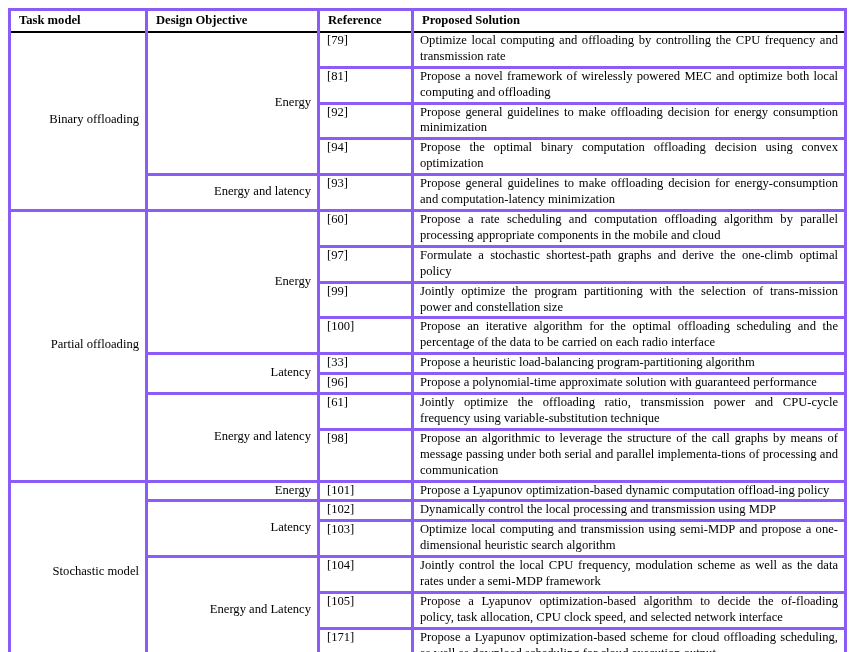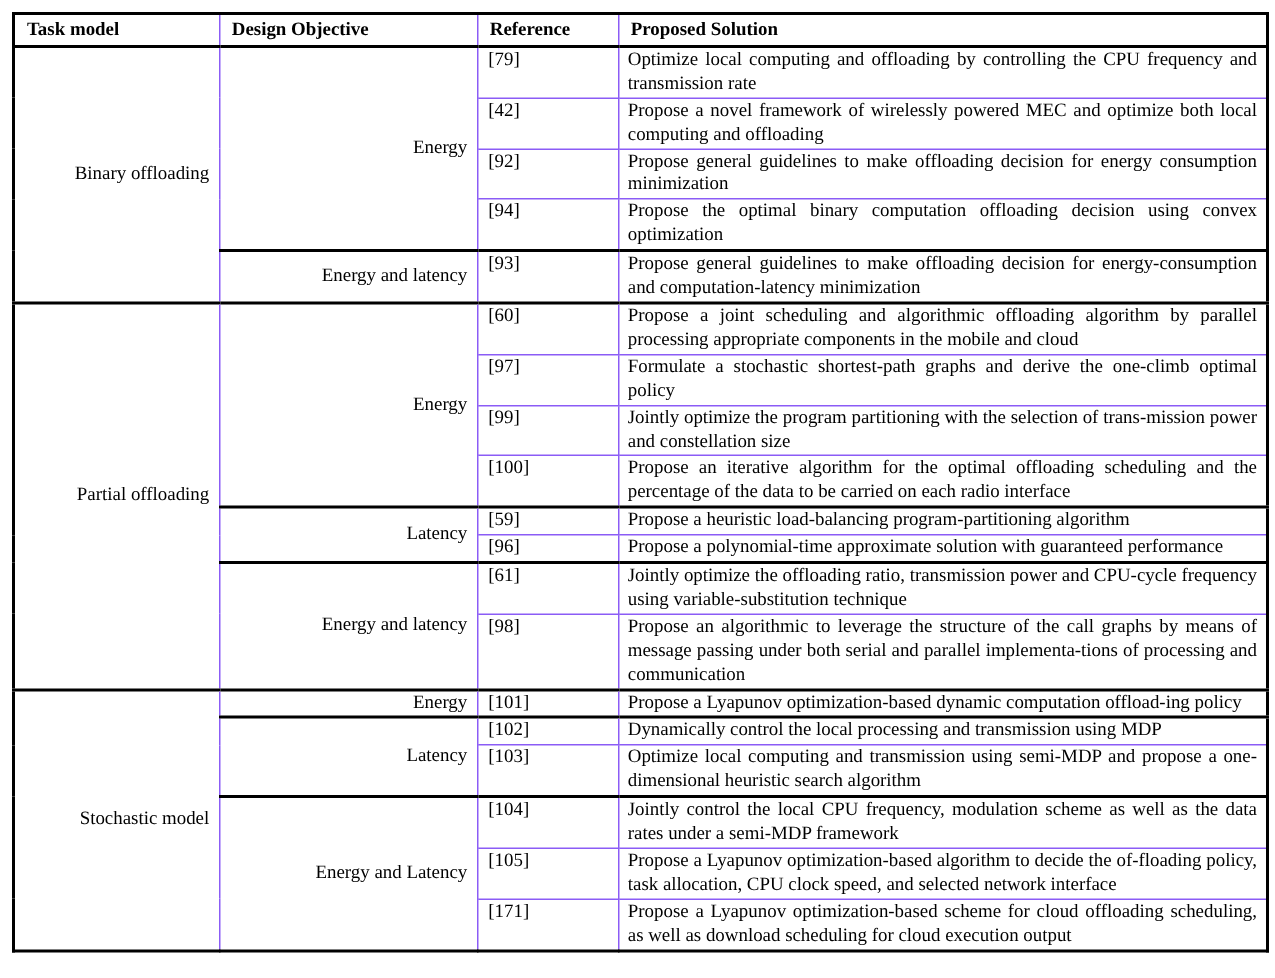--- a/index.html
+++ b/index.html
@@ -20,21 +20,21 @@
     width: 836px;
     border: 2px solid #000;
     font-size: 12.6px;
     line-height: 15.9px;
   }
   col.c-task      { width: 137px; }
   col.c-objective { width: 172px; }
   col.c-reference { width: 94px;  }
   col.c-solution  { width: 433px; }
   th, td {
-    border: 1px solid #8b5cf6;
+    border: 3px solid #8b5cf6;
     padding: 0px 6px 1px 6px;
     overflow: hidden;
   }
   thead th {
     text-align: left;
     font-weight: bold;
     border-bottom: 2px solid #000;
     padding: 2px 6px 2px 8px;
     white-space: nowrap;
   }
@@ -74,57 +74,57 @@
       </tr>
     </thead>
     <tbody>
         <tr class="group-start">
           <td class="task-cell" rowspan="5">Binary offloading</td>
           <td class="objective-cell" rowspan="4">Energy</td>
           <td class="ref-cell">[79]</td>
           <td class="solution-cell">Optimize local computing and offloading by controlling the CPU frequency and transmission rate</td>
         </tr>
         <tr>
-          <td class="ref-cell">[42]</td>
+          <td class="ref-cell">[81]</td>
           <td class="solution-cell">Propose a novel framework of wirelessly powered MEC and optimize both local computing and offloading</td>
         </tr>
         <tr>
           <td class="ref-cell">[92]</td>
           <td class="solution-cell">Propose general guidelines to make offloading decision for energy consumption minimization</td>
         </tr>
         <tr>
           <td class="ref-cell">[94]</td>
           <td class="solution-cell">Propose the optimal binary computation offloading decision using convex optimization</td>
         </tr>
         <tr class="obj-start">
           <td class="objective-cell">Energy and latency</td>
           <td class="ref-cell">[93]</td>
           <td class="solution-cell">Propose general guidelines to make offloading decision for energy-consumption and computation-latency minimization</td>
         </tr>
         <tr class="group-start">
           <td class="task-cell" rowspan="8">Partial offloading</td>
           <td class="objective-cell" rowspan="4">Energy</td>
           <td class="ref-cell">[60]</td>
-          <td class="solution-cell">Propose a joint scheduling and algorithmic offloading algorithm by parallel processing appropriate components in the mobile and cloud</td>
+          <td class="solution-cell">Propose a rate scheduling and computation offloading algorithm by parallel processing appropriate components in the mobile and cloud</td>
         </tr>
         <tr>
           <td class="ref-cell">[97]</td>
           <td class="solution-cell">Formulate a stochastic shortest-path graphs and derive the one-climb optimal policy</td>
         </tr>
         <tr>
           <td class="ref-cell">[99]</td>
           <td class="solution-cell">Jointly optimize the program partitioning with the selection of trans-mission power and constellation size</td>
         </tr>
         <tr>
           <td class="ref-cell">[100]</td>
           <td class="solution-cell">Propose an iterative algorithm for the optimal offloading scheduling and the percentage of the data to be carried on each radio interface</td>
         </tr>
         <tr class="obj-start">
           <td class="objective-cell" rowspan="2">Latency</td>
-          <td class="ref-cell">[59]</td>
+          <td class="ref-cell">[33]</td>
           <td class="solution-cell">Propose a heuristic load-balancing program-partitioning algorithm</td>
         </tr>
         <tr>
           <td class="ref-cell">[96]</td>
           <td class="solution-cell">Propose a polynomial-time approximate solution with guaranteed performance</td>
         </tr>
         <tr class="obj-start">
           <td class="objective-cell" rowspan="2">Energy and latency</td>
           <td class="ref-cell">[61]</td>
           <td class="solution-cell">Jointly optimize the offloading ratio, transmission power and CPU-cycle frequency using variable-substitution technique</td>

